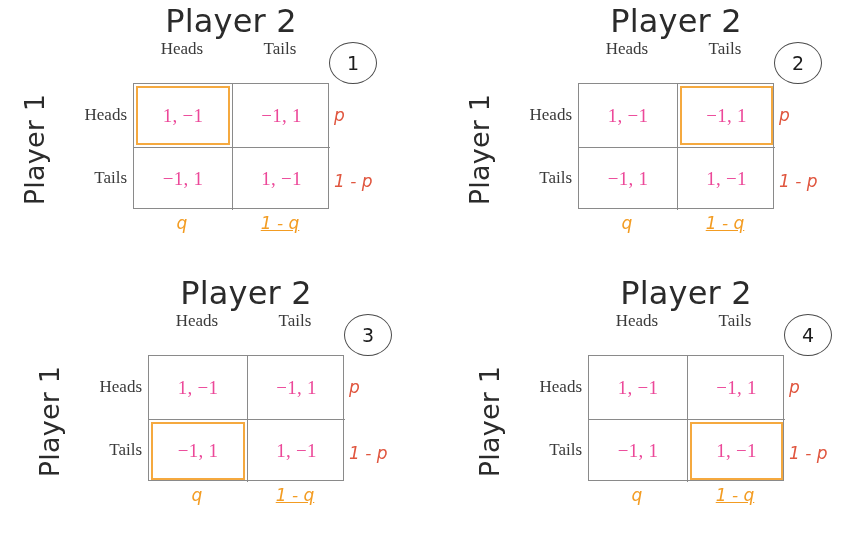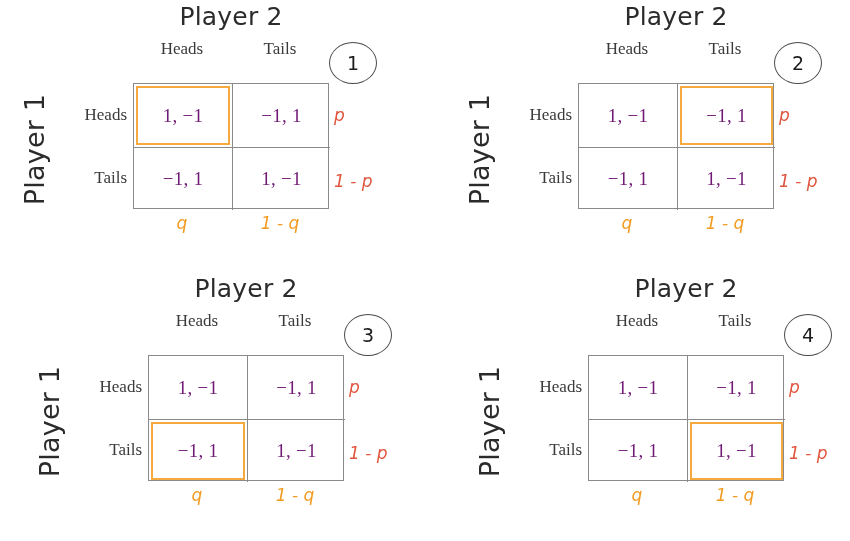--- a/index.html
+++ b/index.html
@@ -33,21 +33,21 @@
   .panel-3 { left: 455px; top: 272px; }
 
   
   .col-player-title {
     position: absolute;
     left: 133px;
     top: 2px;
     width: 196px;
     text-align: center;
     font-family: "DejaVu Sans", sans-serif;
-    font-size: 25px;
+    font-size: 32px;
     font-weight: 400;
     color: #2b2b2b;
     letter-spacing: 0.2px;
     white-space: nowrap;
   }
 
   
   .col-head {
     position: absolute;
     top: 39px;
@@ -107,21 +107,21 @@
     box-sizing: border-box;
   }
   .cell {
     position: relative;
     box-sizing: border-box;
     display: flex;
     align-items: center;
     justify-content: center;
     font-family: "Liberation Serif", serif;
     font-size: 19px;
-    color: #701a75;
+    color: #ec4899;
     letter-spacing: 0.3px;
     white-space: nowrap;
   }
   .cell-r0c1, .cell-r1c1 { border-left: 1.5px solid #8a8a8a; }
   .cell-r1c0, .cell-r1c1 { border-top: 1.5px solid #8a8a8a; }
 
   .cell.highlight::after {
     content: "";
     position: absolute;
     left: 2px;
@@ -157,21 +157,21 @@
     top: 213px;
     width: 98px;
     text-align: center;
     font-family: "DejaVu Sans", sans-serif;
     font-style: italic;
     font-size: 17px;
     color: #f39c22;
     white-space: nowrap;
   }
   .col-prob-0 { left: 133px; }
-  .col-prob-1 { left: 231px; }
+  .col-prob-1 { left: 231px; text-decoration: underline; }
 
   
   .index-badge {
     position: absolute;
     left: 329px;
     top: 42px;
     width: 46px;
     height: 40px;
     border: 1.4px solid #ararara;
     border: 1.4px solid #4a4a4a;

